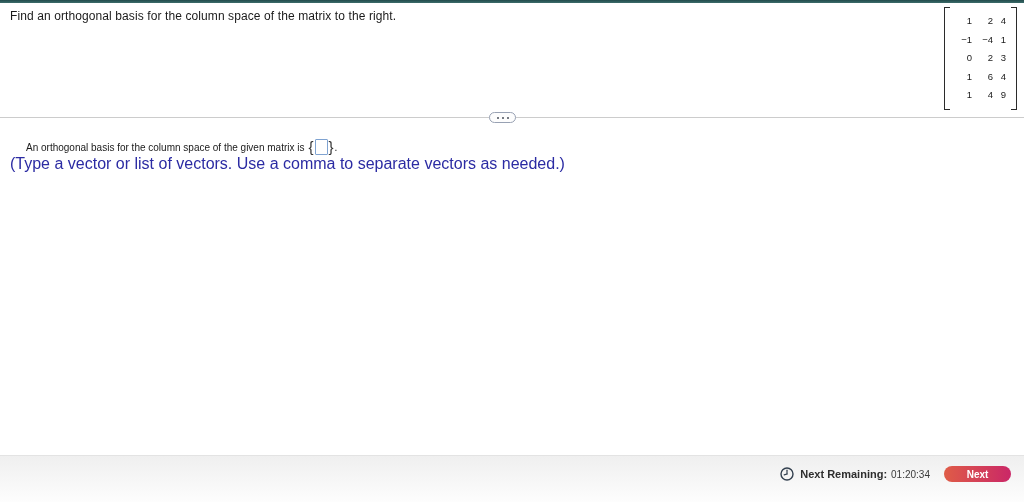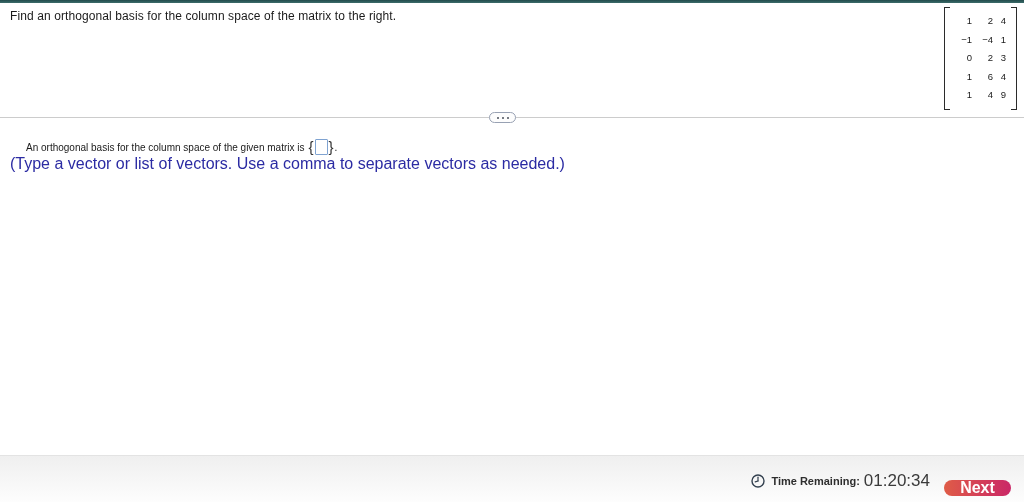--- a/index.html
+++ b/index.html
@@ -89,29 +89,29 @@
     width: 1024px; height: 47px;
     background: linear-gradient(180deg, #efefef 0%, #f7f7f7 55%, #fdfdfd 100%);
     border-top: 1px solid #e3e3e3;
   }
   .footer-right {
     position: absolute; right: 13px; top: 10px;
     display: flex; align-items: center;
   }
   .clock-icon { width: 14px; height: 14px; margin-right: 6px; }
   .time-label { font-size: 11px; font-weight: bold; color: #2e2e2e; margin-right: 4px; }
-  .time-value { font-size: 17px; color: #3a3a3a; margin-right: 14px; }
+  .time-value { font-size: 10px; color: #3a3a3a; margin-right: 14px; }
   .next-button {
     width: 67px; height: 16px;
     border: none; border-radius: 11.5px;
     background: linear-gradient(90deg, #df5c47, #ca2767);
-    color: #ffffff; font-size: 16px; font-weight: bold;
+    color: #ffffff; font-size: 10px; font-weight: bold;
     font-family: "Liberation Sans", sans-serif;
     cursor: pointer;
-    display: flex; align-items: center; justify-content: center; margin-top: 14px;
+    display: flex; align-items: center; justify-content: center;
   }
 </style>
 </head>
 <body>
 
 <div class="top-bar"></div>
 
 <div class="question-text">Find an orthogonal basis for the column space of the matrix to the right.</div>
 
 <div class="matrix">
@@ -153,17 +153,17 @@
 
 <div class="hint-text">(Type a vector or list of vectors. Use a comma to separate vectors as needed.)</div>
 
 <div class="footer">
   <div class="footer-right">
     <svg class="clock-icon" viewBox="0 0 14 14">
       <circle cx="7" cy="7" r="6" fill="none" stroke="#33404f" stroke-width="1.4"></circle>
       <line x1="7" y1="7" x2="7" y2="3.2" stroke="#33404f" stroke-width="1.2" stroke-linecap="round"></line>
       <line x1="7" y1="7" x2="4.2" y2="7.8" stroke="#33404f" stroke-width="1.2" stroke-linecap="round"></line>
     </svg>
-    <span class="time-label">Time Remaining:</span>
+    <span class="time-label">Next Remaining:</span>
     <span class="time-value">01:20:34</span>
     <button class="next-button">Next</button>
   </div>
 </div>
 
 </body></html>

